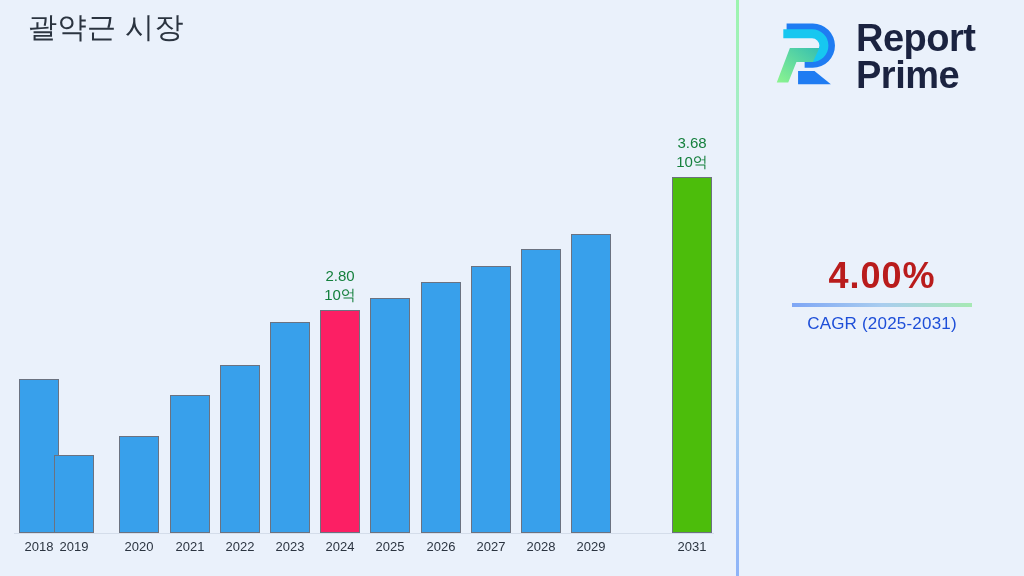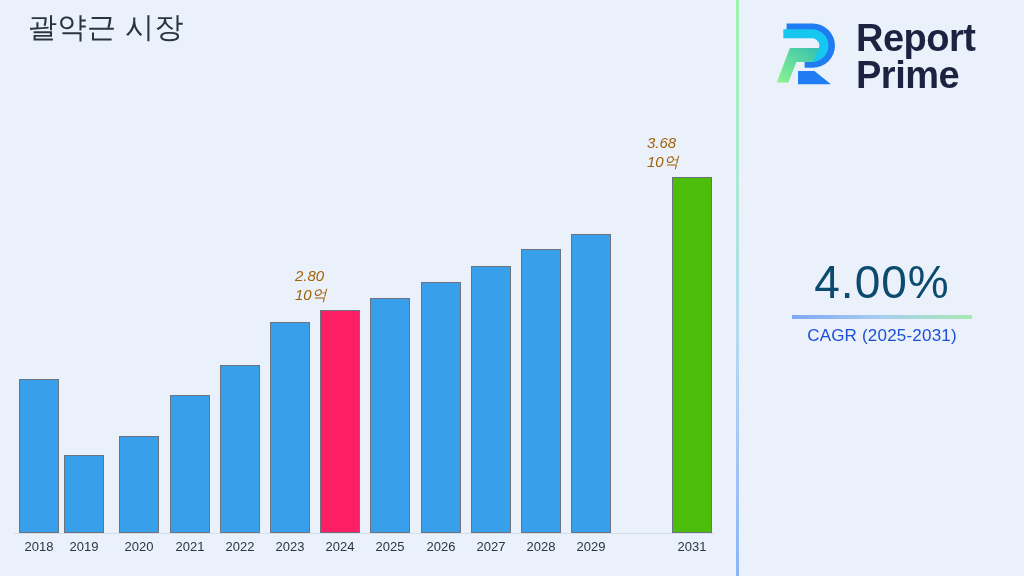--- a/index.html
+++ b/index.html
@@ -37,24 +37,24 @@
     box-sizing:border-box;
     background:#38a0eb;
   }
   .bar.hist{background:#38a0eb;}
   .bar.base{background:#fc1f64;}
   .bar.fcst{background:#4cbd0b;}
 
   .bar-value{
     position:absolute;
     width:90px;left:-25px;
+    text-align:center;
     font-size:15px;line-height:19px;
-    color:#a16207;
+    color:#15803d;
     white-space:pre-line;
-    font-style:italic;
   }
 
   .tick-label{
     position:absolute;bottom:22px;
     width:60px;left:-10px;
     text-align:center;
     font-size:13px;color:#2b3440;
   }
 
   
@@ -75,21 +75,21 @@
   #logo-text{
     font-size:38px;line-height:37px;font-weight:700;
     color:#1b2340;letter-spacing:-.5px;
   }
   #logo-text div{white-space:nowrap;}
 
   #cagr-block{
     position:absolute;left:0;top:255px;width:284px;text-align:center;
   }
   #cagr-value{
-    font-size:46px;color:#0c4a6e;font-weight:400;letter-spacing:1px;
+    font-size:36px;color:#b91c1c;font-weight:700;letter-spacing:1px;
   }
   #cagr-rule{
     width:180px;height:4px;margin:6px auto 7px auto;
     background:linear-gradient(to right,#7ea6f5 0%,#a9cdef 50%,#a7e9b4 100%);
   }
   #cagr-caption{
     font-size:17px;color:#1d4ed8;letter-spacing:.2px;
   }
 </style>
 </head>
@@ -101,21 +101,21 @@
 
     <div id="page-title">괄약근 시장</div>
 
     <div id="plot">
       <div id="axis-line"></div>
 
     <div class="bar-group" style="left: 19px; width: 40px; height: 576px;">
           <div class="bar hist" title="2018: 1.56 10억" style="height: 154px; width: 40px;"></div>
           <div class="tick-label">2018</div>
         </div>
-        <div class="bar-group" style="left: 64px; width: 40px; height: 576px;">
+        <div class="bar-group" style="left: 54px; width: 40px; height: 576px;">
           <div class="bar hist" title="2019: 1.25 10억" style="height: 78px; width: 40px;"></div>
           <div class="tick-label">2019</div>
         </div>
         <div class="bar-group" style="left: 119px; width: 40px; height: 576px;">
           <div class="bar hist" title="2020: 1.4 10억" style="height: 97px; width: 40px;"></div>
           <div class="tick-label">2020</div>
         </div>
         <div class="bar-group" style="left: 170px; width: 40px; height: 576px;">
           <div class="bar hist" title="2021: 1.68 10억" style="height: 138px; width: 40px;"></div>
           <div class="tick-label">2021</div>

